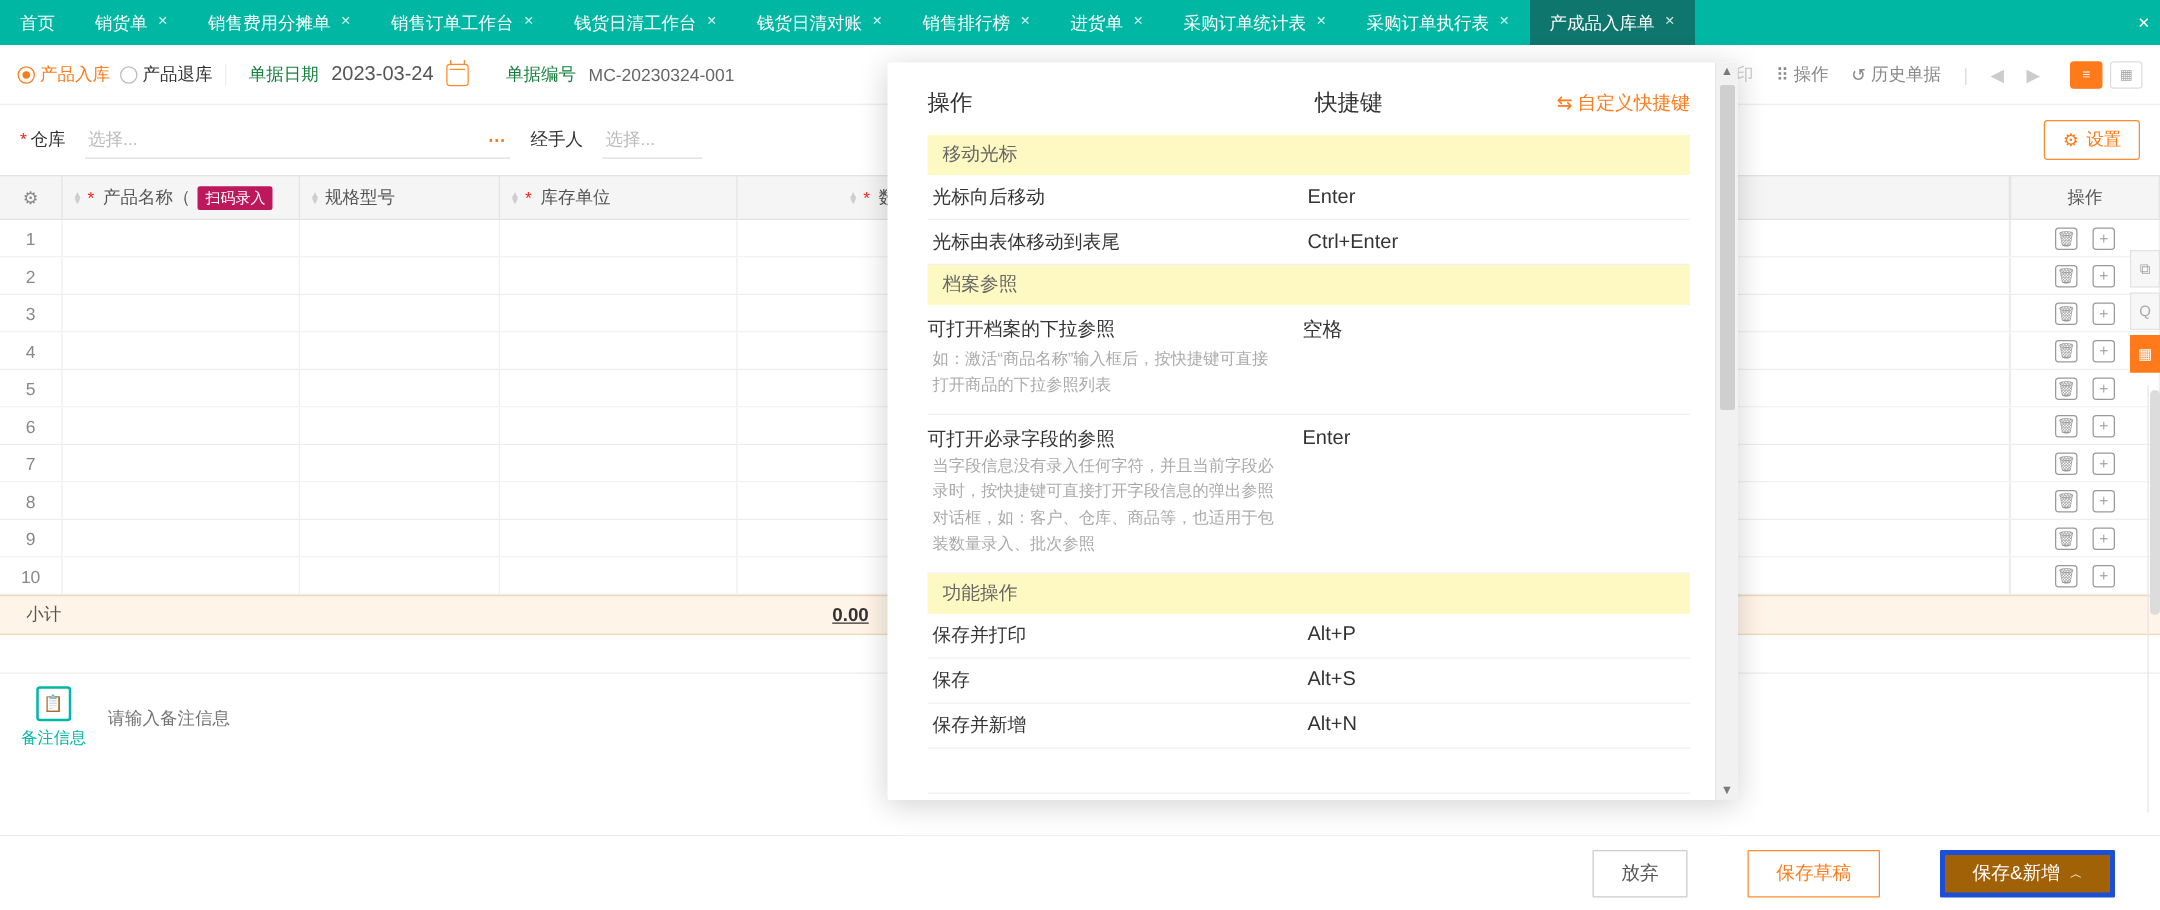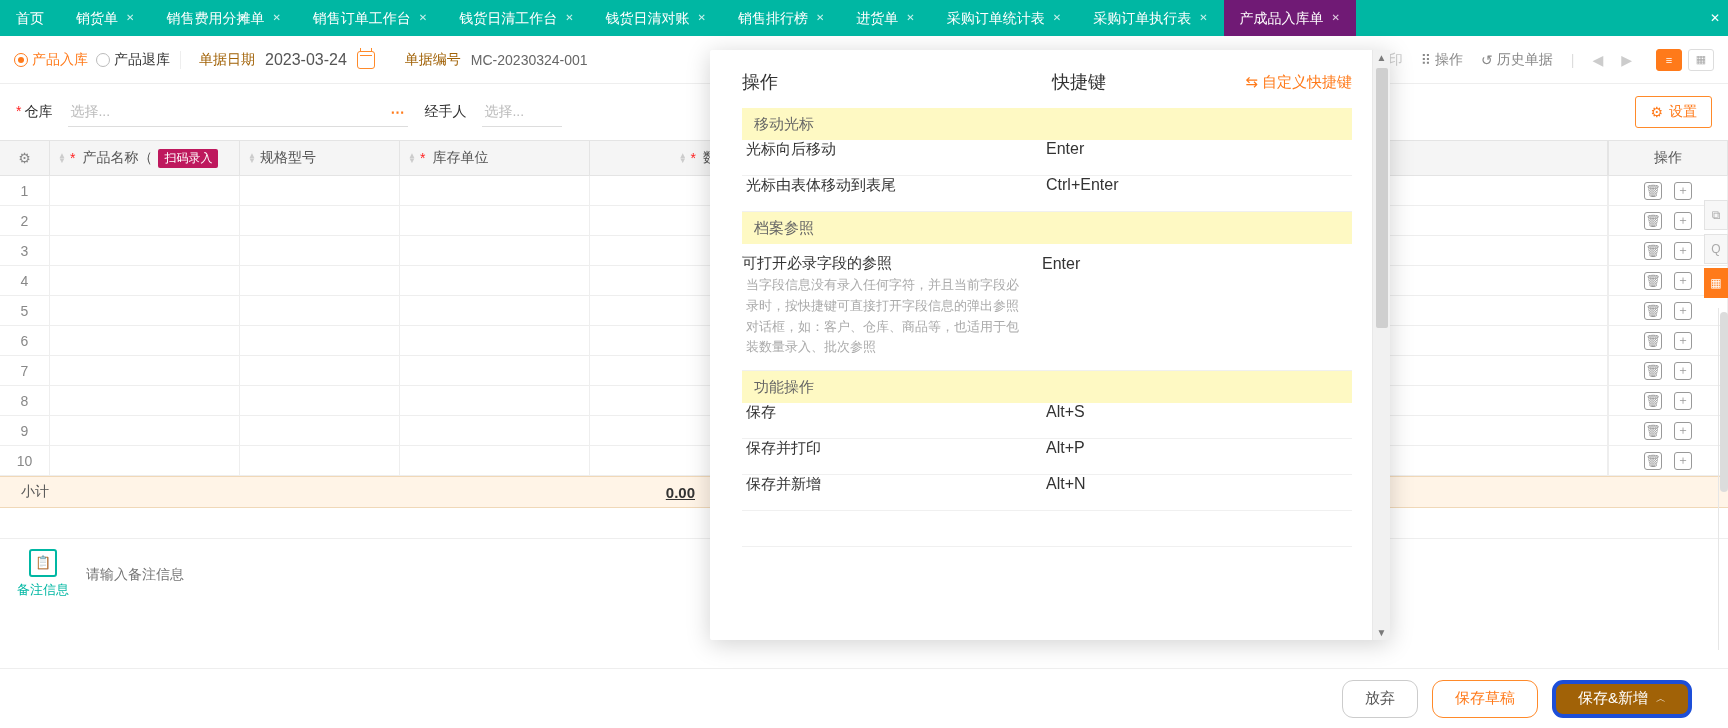--- a/index.html
+++ b/index.html
@@ -1,33 +1,33 @@
 <!DOCTYPE html>
 <html><head>
   <meta charset="utf-8">
   <style>
     * { margin: 0; padding: 0; box-sizing: border-box; font-family: "Microsoft YaHei", Arial, sans-serif; }
     body { background: #fff; font-size: 13px; color: #333; overflow: hidden; width: 1728px; height: 728px; position: relative; }
     
     
     .tab-strip { display: flex; background: #00b7a3; height: 36px; align-items: center; position: relative; }
     .tab { padding: 0 16px; height: 36px; line-height: 36px; color: #fff; display: flex; align-items: center; gap: 6px; font-size: 14px; cursor: pointer; white-space: nowrap; }
-    .tab.active { background: #701a75; }
+    .tab.active { background: #0f766e; }
     .tab-close { font-size: 10px; opacity: 0.8; margin-left: 2px; }
     .tab-strip-close { position: absolute; right: 8px; color: #fff; cursor: pointer; font-size: 12px; }
     
     
     .form-bar { display: flex; align-items: center; height: 48px; border-bottom: 1px solid #eee; padding: 0 14px; gap: 10px; }
     .radio-grp { display: flex; align-items: center; gap: 8px; padding-right:10px; border-right: 1px solid #eee; margin-right: 8px;}
     .radio { display: flex; align-items: center; gap: 4px; font-size: 14px; cursor: pointer; }
     .radio .ring { width: 14px; height: 14px; border: 1px solid #bbb; border-radius: 50%; display:inline-flex; align-items:center; justify-content:center; }
     .radio.on .ring { border-color: #ff7a1a; }
     .radio.on .ring::after { content: ""; width: 6px; height: 6px; background:#ff7a1a; border-radius:50%; }
     .radio.on { color:#ff7a1a; }
-    .lbl { color:#a16207; font-size:14px; }
+    .lbl { color:#15803d; font-size:14px; }
     .date-val { color:#555; font-size:16px; }
     .cal-icon { width:18px; height:18px; border:1.5px solid #ff8a2a; border-radius:3px; position:relative; }
     .cal-icon::before { content:""; position:absolute; top:-4px; left:2px; right:2px; height:4px; border-left:1.5px solid #ff8a2a; border-right:1.5px solid #ff8a2a;}
     .cal-icon::after { content:""; position:absolute; top:3px; left:2px; right:2px; height:1.5px; background:#ff8a2a;}
     .form-bar .spacer { flex:1; }
     .action-grp { display:flex; align-items:center; gap:18px; color:#888; font-size:14px; }
     .action-grp .act { display:flex; align-items:center; gap:4px; cursor:pointer; }
     .act.primary { color:#ff7a1a; }
     .act .ic { font-size:14px; }
     .act.disabled { color:#ccc; }
@@ -78,40 +78,40 @@
     .right-tabs .rt.on { background:#ff7a1a; color:#fff; border-color:#ff7a1a;}
     
     
     .remarks { display:flex; align-items:center; height:70px; margin-top:30px; border-top:1px solid #eee; padding:0 16px; gap:16px;}
     .remarks .ric { width:54px; display:flex; flex-direction:column; align-items:center; gap:4px; color:#00b7a3; font-size:13px;}
     .remarks .ric .glyph { width:28px; height:28px; border:2px solid #00b7a3; border-radius:3px; display:flex; align-items:center; justify-content:center; color:#00b7a3;}
     .remarks input { flex:1; border:none; outline:none; font-size:14px; color:#aaa; }
     
     
     .footer { position:absolute; left:0; right:0; bottom:0; height:60px; border-top:1px solid #eee; display:flex; align-items:center; justify-content:flex-end; gap:14px; padding:0 36px;}
-    .fbtn { height:38px; padding:0 22px; border-radius:11px; font-size:15px; display:flex; align-items:center; cursor:pointer; }
+    .fbtn { height:38px; padding:0 22px; border-radius:1px; font-size:15px; display:flex; align-items:center; cursor:pointer;margin-left:34px; }
     .fbtn.ghost { border:1px solid #ccc; color:#555; background:#fff; }
     .fbtn.outline { border:1px solid #ff8a2a; color:#ff7a1a; background:#fff; }
     .fbtn.solid { border:4px solid #1d4ed8; color:#fff; background:#a16207; }
     .fbtn.solid .chev { margin-left:8px; font-size:10px;}
     
     
     .popover { position:absolute; top:50px; left:710px; width:680px; height:590px; background:#fff; box-shadow:0 4px 24px rgba(0,0,0,0.18); border-radius:2px; z-index:50; display:flex; }
     .pop-inner { flex:1; overflow:hidden; padding:20px 20px 0 32px; }
     .pop-scroll { width:18px; background:#f1f1f1; border-left:1px solid #e8e8e8; position:relative;}
     .pop-scroll .arrow { position:absolute; left:0; right:0; text-align:center; color:#7a7a7a; font-size:10px;}
     .pop-scroll .arrow.up { top:2px; }
     .pop-scroll .arrow.dn { bottom:2px; }
     .pop-scroll .thumb { position:absolute; left:3px; top:18px; width:12px; height:260px; background:#cfcfcf; border-radius:2px;}
     .pop-head { display:flex; align-items:center; margin-bottom:14px;}
     .pop-h1 { font-size:18px; color:#333; width:310px;}
     .pop-h2 { font-size:18px; color:#333;}
     .pop-custom { margin-left:auto; color:#ff7a1a; font-size:15px; display:flex; align-items:center; gap:4px; cursor:pointer;}
     .pop-group { background:#fef9c3; height:32px; line-height:32px; padding:0 12px; color:#666; font-size:15px; margin-top:0;}
-    .pop-row { display:flex; height:36px; border-bottom:1px solid #f0f0f0; padding-left:4px;}
+    .pop-row { display:flex; height:36px; align-items:center; border-bottom:1px solid #f0f0f0; padding-left:4px;}
     .pop-row .op { width:300px; font-size:15px; color:#333;}
     .pop-row .key { font-size:16px; color:#333;}
     .pop-desc { font-size:13px; color:#aaa; line-height:1.6; max-width:280px; margin:2px 0 12px 4px;}
     .pop-rowblk { border-bottom:1px solid #f0f0f0; padding:10px 0 0 0;}
     .pop-rowblk .line1 { display:flex; }
     .pop-rowblk .line1 .op { width:300px; font-size:15px; color:#333; }
     .pop-rowblk .line1 .key { font-size:16px; color:#333; align-self:center; }
   </style>
 </head>
 <body>
@@ -440,34 +440,41 @@
           <div class="key">Enter</div>
         </div>
         <div class="pop-row">
           <div class="op">光标由表体移动到表尾</div>
           <div class="key">Ctrl+Enter</div>
         </div>
       </div>
     <div class="pop-group">档案参照</div>
     <div class="pop-rowblk">
       <div class="line1">
+          <div class="op">可打开档案的下拉参照</div>
+          <div class="key">空格</div>
+        </div>
+      <div class="pop-desc">如：激活“商品名称”输入框后，按快捷键可直接打开商品的下拉参照列表</div>
+    </div>
+    <div class="pop-rowblk">
+      <div class="line1">
           <div class="op">可打开必录字段的参照</div>
           <div class="key">Enter</div>
         </div>
       <div class="pop-desc">当字段信息没有录入任何字符，并且当前字段必录时，按快捷键可直接打开字段信息的弹出参照对话框，如：客户、仓库、商品等，也适用于包装数量录入、批次参照</div>
     </div>
     <div class="pop-group">功能操作</div>
     <div id="rows-func">
         <div class="pop-row">
+          <div class="op">保存并打印</div>
+          <div class="key">Alt+P</div>
+        </div>
+        <div class="pop-row">
           <div class="op">保存</div>
           <div class="key">Alt+S</div>
-        </div>
-        <div class="pop-row">
-          <div class="op">保存并打印</div>
-          <div class="key">Alt+P</div>
         </div>
         <div class="pop-row">
           <div class="op">保存并新增</div>
           <div class="key">Alt+N</div>
         </div>
         <div class="pop-row"></div>
       </div>
   </div>
   <div class="pop-scroll">
     <div class="arrow up">▲</div>

